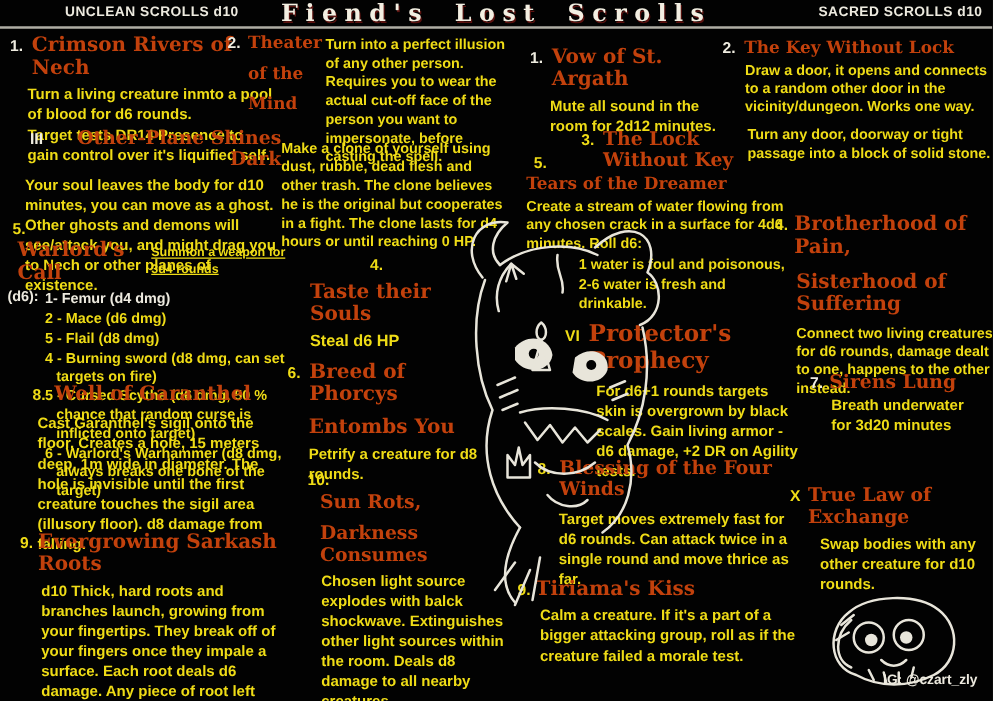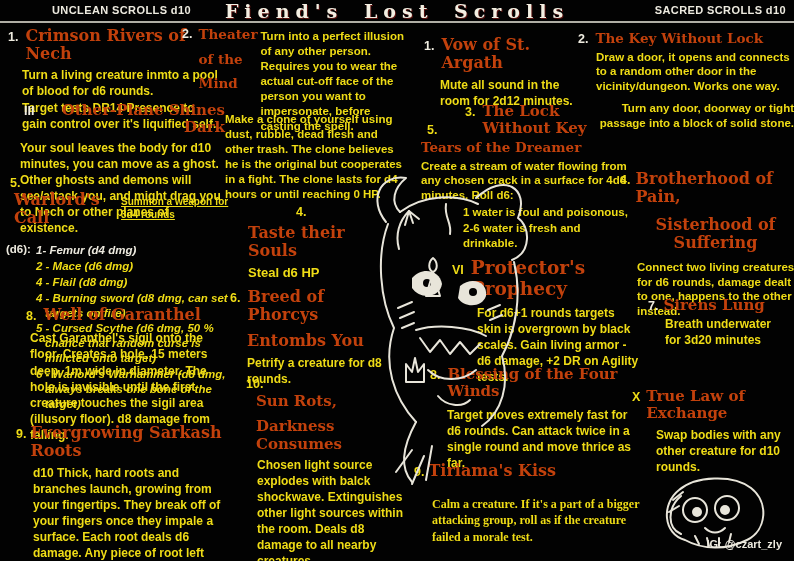--- a/index.html
+++ b/index.html
@@ -17,24 +17,24 @@
   .num{font-weight:bold;font-size:12.5px;color:#EFDC16;flex:none;}
   .num.wh{color:#EFECE0;}
   .ttl{font-family:"DejaVu Serif",serif;font-weight:bold;color:#c2410c;font-size:16px;line-height:1.15;}
   .ttl.sm{font-size:13.5px;}
   .ttl.md{font-size:15px;}
   .ttl.lg{font-size:18.5px;}
   .bd{font-weight:bold;color:#EFDC16;font-size:11.5px;line-height:1.3;margin:3px 0 0 0;}
   .bd.lg{font-size:12px;line-height:1.34;}
   .indent{margin-left:14px;}
   
-  .wl-first{display:flex;margin-top:15px;}
+  .wl-first{display:flex;margin-top:4px;}
   .wl-prefix{font-weight:bold;font-size:11.5px;color:#EDEADF;width:30px;flex:none;}
   .wl-item{font-weight:bold;color:#EFDC16;font-size:11.5px;line-height:1.3;
-           margin-left:30px;padding-left:9px;text-indent:-9px;margin-top:1px;font-style:italic;}
+           margin-left:30px;padding-left:9px;text-indent:-9px;margin-top:1px;}
   .wl-item.first{color:#EDEADF;margin-left:0;margin-top:0;padding-left:0;text-indent:0;}
   
   .sketch path,.sketch circle,.sketch ellipse{stroke:#E8E5DA;fill:none;stroke-width:2;stroke-linecap:round;stroke-linejoin:round;}
   .sketch .fillw{fill:#E8E5DA;stroke:none;}
   .sketch .fillb{fill:#020202;stroke:none;}
   .footer{position:absolute;top:538px;right:12px;font-size:11px;font-weight:bold;color:#EDEADF;}
 </style>
 </head>
 <body>
 
@@ -66,21 +66,21 @@
     <div class="num" style="margin-left:4px;">5.</div>
     <div class="row" style="margin-top:1px;margin-left:8px;gap:9px;justify-content:flex-end;">
       <span class="ttl">Warlord's Call</span>
       <span class="bd" style="margin:0;font-size:10px;text-decoration:underline;">Summon a weapon for 3d4 rounds</span>
     </div>
     <div class="wl-first">
       <span class="wl-prefix">(d6):</span>
       <span class="wl-item first">1- Femur (d4 dmg)</span>
     </div>
     <div class="wl-item">2 - Mace (d6 dmg)</div>
-    <div class="wl-item">4 - Flail (d8 dmg)</div>
+    <div class="wl-item">5 - Flail (d8 dmg)</div>
     <div class="wl-item">4 - Burning sword (d8 dmg, can set targets on fire)</div>
     <div class="wl-item">5 - Cursed Scythe (d6 dmg, 50 % chance that random curse is inflicted onto target)</div>
     <div class="wl-item">6 - Warlord's Warhammer (d8 dmg, always breaks one bone of the target)</div>
   </div>
 
   <div class="blk" style="left:26px;top:306px;width:208px;">
     <div class="row">
       <span class="num">8.</span>
       <span class="ttl">Well of Garanthel</span>
     </div>
@@ -148,21 +148,21 @@
     </div>
     <p class="bd" style="margin-left:18px;margin-top:3px;">Draw a door, it opens and connects to a random other door in the vicinity/dungeon. Works one way.</p>
   </div>
 
   <div class="blk" style="left:465px;top:103px;width:130px;">
     <div class="row">
       <span class="num">3.</span>
       <span class="ttl md">The Lock Without Key</span>
     </div>
   </div>
-  <div class="blk" style="left:598px;top:101px;width:196px;text-align:right;">
+  <div class="blk" style="left:598px;top:101px;width:196px;">
     <p class="bd" style="margin:0;">Turn any door, doorway or tight passage into a block of solid stone.</p>
   </div>
 
   <div class="blk" style="left:421px;top:123px;width:214px;">
     <div class="num" style="margin-left:6px;">5.</div>
     <div class="ttl sm" style="margin-top:3px;">Tears of the Dreamer</div>
     <p class="bd" style="margin-top:3px;">Create a stream of water flowing from any chosen crack in a surface for 4d6 minutes. Roll d6:</p>
     <div class="bd" style="margin-left:42px;margin-top:2px;">1 water is foul and poisonous,</div>
     <div class="bd" style="margin-left:42px;margin-top:1px;">2-6 water is fresh and drinkable.</div>
   </div>
@@ -181,29 +181,29 @@
       <span class="ttl md">Blessing of the Four Winds</span>
     </div>
     <p class="bd lg" style="margin-left:17px;margin-top:6px;width:190px;">Target moves extremely fast for d6 rounds. Can attack twice in a single round and move thrice as far.</p>
   </div>
 
   <div class="blk" style="left:414px;top:462px;width:240px;">
     <div class="row" style="gap:4px;">
       <span class="num">9.</span>
       <span class="ttl">Tiriama's Kiss</span>
     </div>
-    <p class="bd lg" style="margin-left:18px;margin-top:16px;width:222px;font-family:Liberation Serif, serif;">Calm a creature. If it's a part of a bigger attacking group, roll as if the creature failed a morale test.</p>
+    <p class="bd lg" style="margin-left:18px;margin-top:4px;width:222px;">Calm a creature. If it's a part of a bigger attacking group, roll as if the creature failed a morale test.</p>
   </div>
 
   <div class="blk" style="left:620px;top:170px;width:174px;">
     <div class="row" style="gap:5px;">
       <span class="num">4.</span>
       <span class="ttl">Brotherhood of Pain,</span>
     </div>
-    <div class="ttl" style="margin-left:17px;margin-top:9px;text-align:center;">Sisterhood of Suffering</div>
+    <div class="ttl" style="margin-left:17px;margin-top:9px;">Sisterhood of Suffering</div>
     <p class="bd" style="margin-left:17px;margin-top:7px;width:158px;">Connect two living creatures for d6 rounds, damage dealt to one, happens to the other instead.</p>
   </div>
 
   <div class="blk" style="left:648px;top:297px;width:145px;">
     <div class="row" style="gap:5px;">
       <span class="num wh">7.</span>
       <span class="ttl md">Sirens Lung</span>
     </div>
     <p class="bd" style="font-size:12px;margin-left:17px;margin-top:3px;width:125px;">Breath underwater for 3d20 minutes</p>
   </div>

